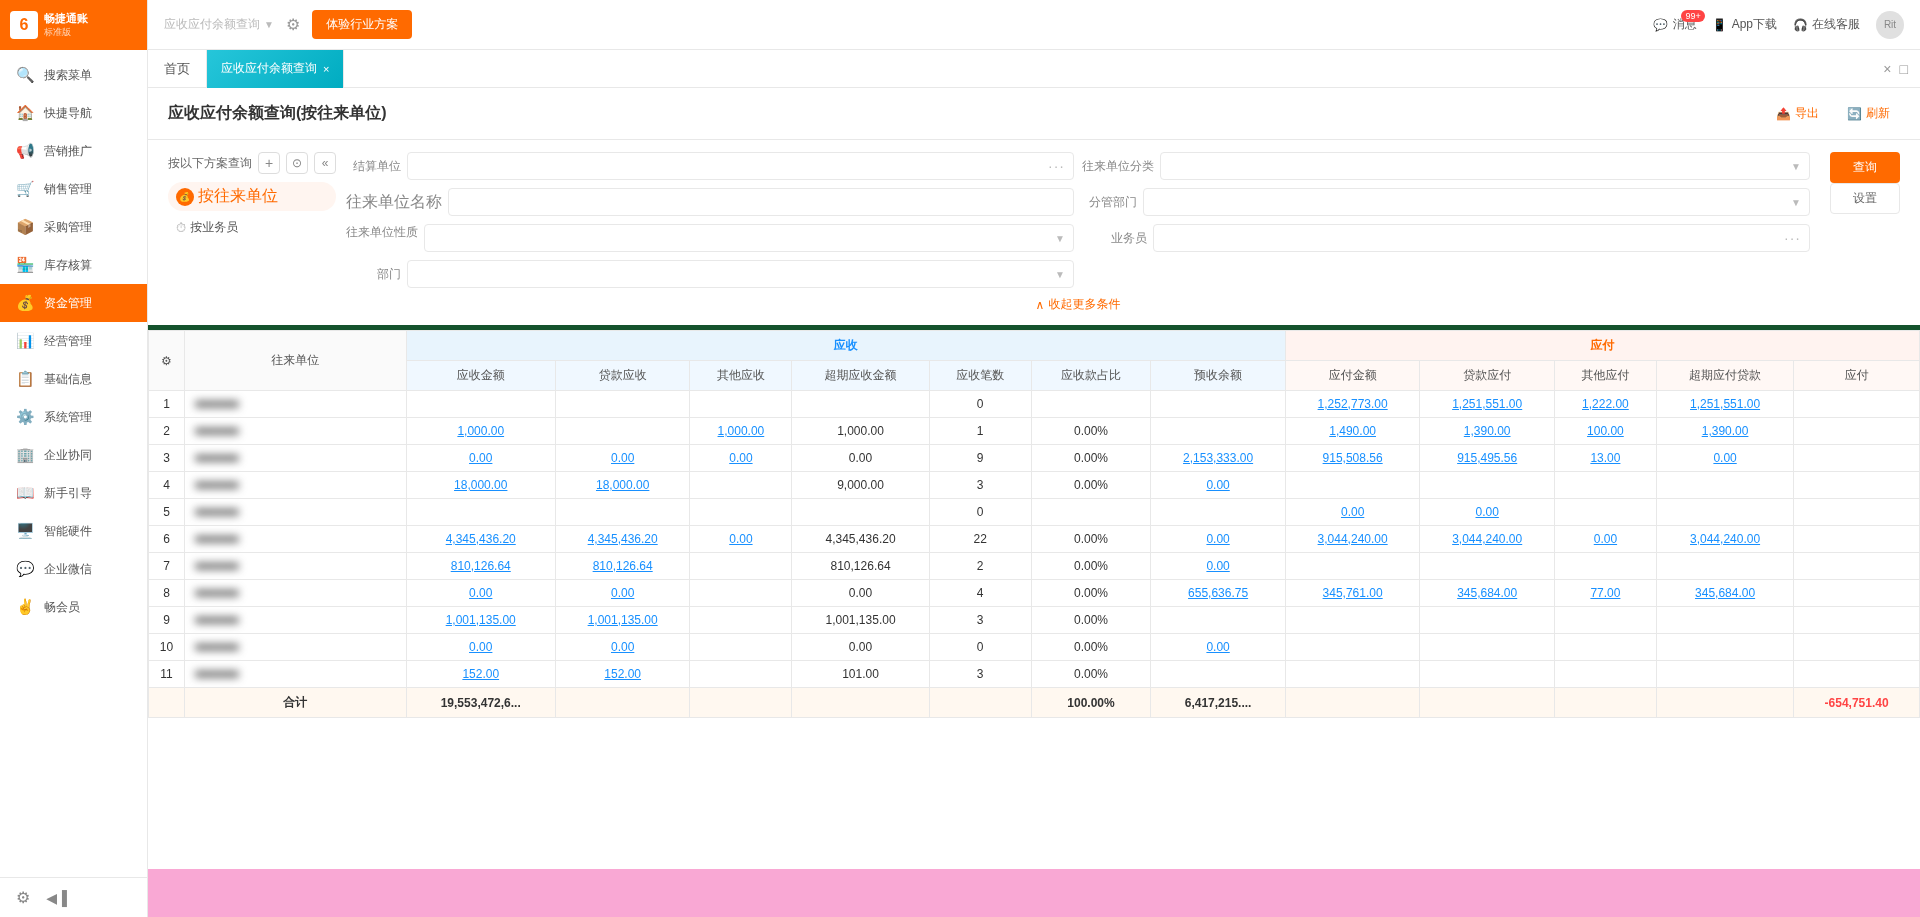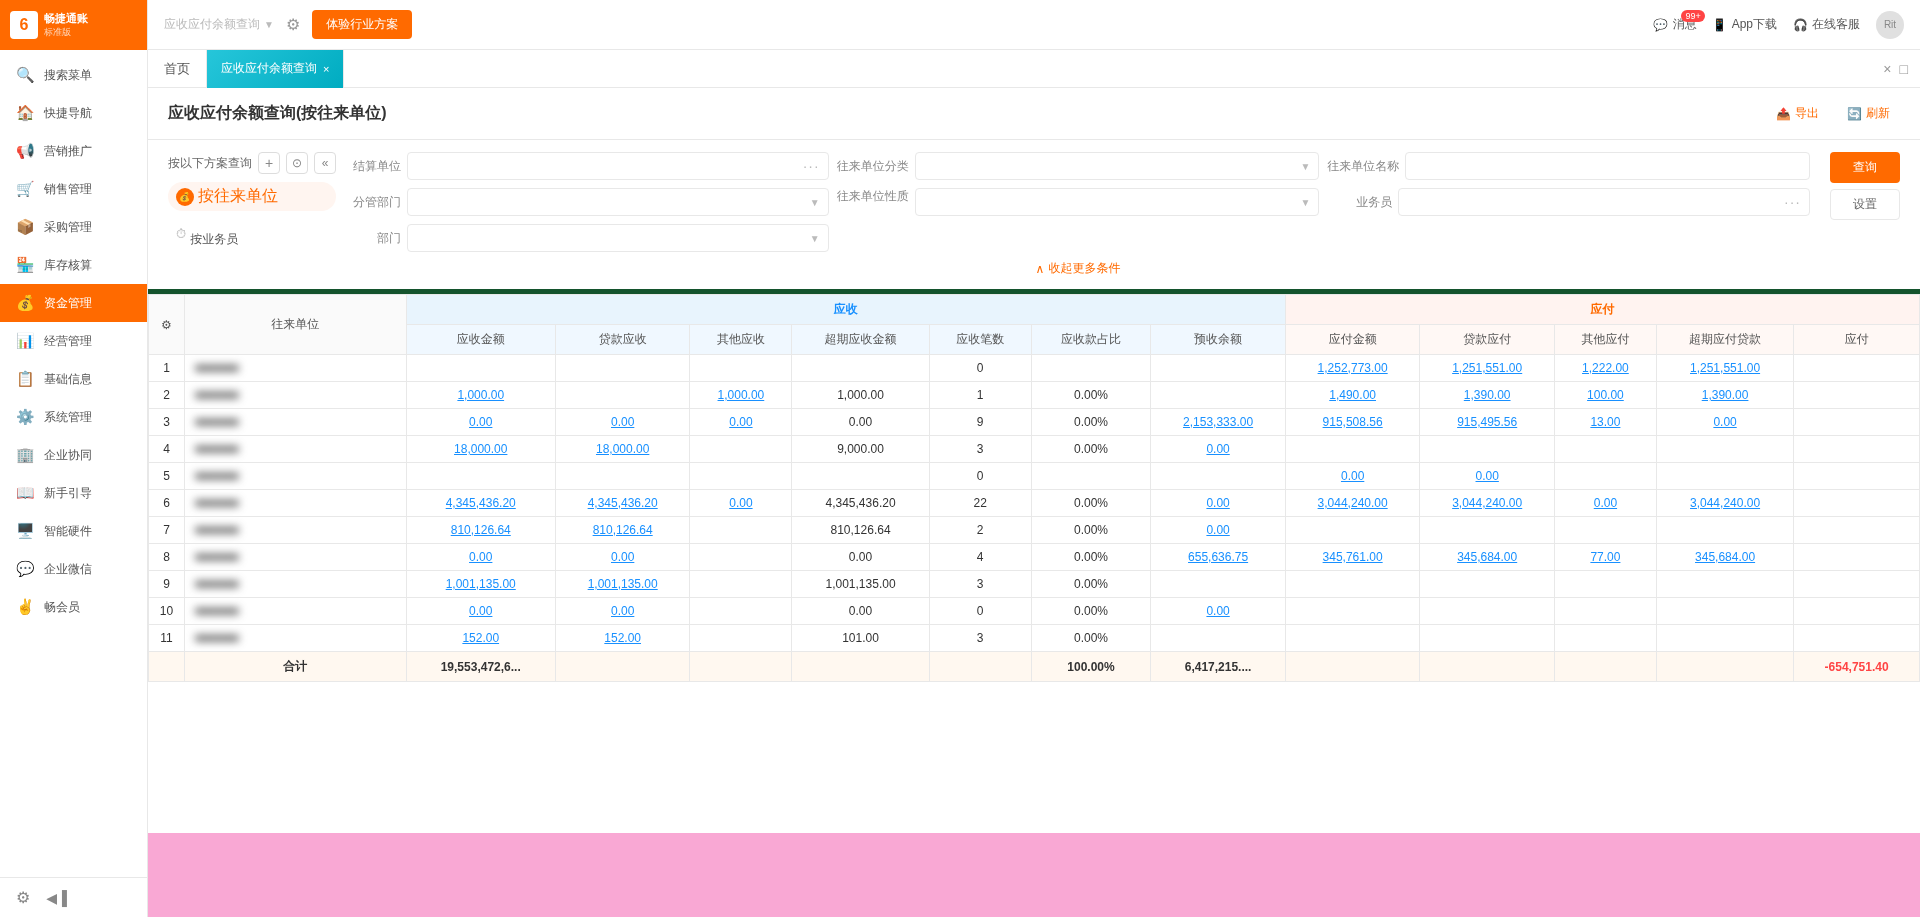--- a/index.html
+++ b/index.html
@@ -276,44 +276,44 @@
           <span style="width:22px;height:22px;border:1px solid #ddd;border-radius:4px;display:flex;align-items:center;justify-content:center;cursor:pointer;color:#888;font-size:12px;">⊙</span>
           <span style="width:22px;height:22px;border:1px solid #ddd;border-radius:4px;display:flex;align-items:center;justify-content:center;cursor:pointer;color:#888;font-size:12px;">«</span>
         </div>
         <div style="display:flex;flex-direction:column;gap:4px;">
           <div class="sub-nav-item active">
             <div class="nav-icon" style="width:18px;height:18px;border-radius:50%;background:#ff6a00;display:flex;align-items:center;justify-content:center;color:#fff;font-size:9px;">💰</div>
             <span class="nav-label" style="color:#ff6a00;font-size:16px;">按往来单位</span>
           </div>
           <div class="sub-nav-item" style="display:flex;align-items:center;gap:4px;padding:4px 8px;border-radius:16px;cursor:pointer;">
             <span style="color:#aaa;font-size:13px;">⏱</span>
-            <span style="color:#555;font-size:12px;margin-top:12px;">按业务员</span>
+            <span style="color:#555;font-size:12px;">按业务员</span>
           </div>
         </div>
       </div>
 
       <div style="flex:1;">
-        <div style="display:grid;grid-template-columns:1fr 1fr 1fr;gap:8px;margin-bottom:8px;">
+        <div style="display:grid;grid-template-columns:1fr 1fr;gap:8px;margin-bottom:8px;">
 
           <div style="display:flex;align-items:center;gap:6px;">
             <span style="color:#888;font-size:12px;min-width:55px;text-align:right;">结算单位</span>
             <div style="flex:1;border:1px solid #e8e8e8;border-radius:4px;padding:4px 8px;display:flex;align-items:center;justify-content:space-between;min-height:28px;">
               <span style="color:#bbb;font-size:12px;"></span>
               <span style="color:#bbb;font-size:14px;letter-spacing:1px;">···</span>
             </div>
           </div>
           <div style="display:flex;align-items:center;gap:6px;">
             <span style="color:#888;font-size:12px;min-width:65px;text-align:right;">往来单位分类</span>
             <div style="flex:1;border:1px solid #e8e8e8;border-radius:4px;padding:4px 8px;display:flex;align-items:center;justify-content:space-between;min-height:28px;">
               <span style="color:#bbb;font-size:12px;"></span>
               <span style="color:#bbb;font-size:10px;">▼</span>
             </div>
           </div>
           <div style="display:flex;align-items:center;gap:6px;">
-            <span style="color:#888;font-size:12px;min-width:65px;text-align:right;">往来单位名称</span>
+            <span style="color:#888;font-size:16px;min-width:65px;text-align:right;">往来单位名称</span>
             <div style="flex:1;border:1px solid #e8e8e8;border-radius:4px;padding:4px 8px;display:flex;align-items:center;justify-content:space-between;min-height:28px;">
               <span style="color:#bbb;font-size:12px;"></span>
               <span style="color:#bbb;font-size:14px;"></span>
             </div>
           </div>
 
           <div style="display:flex;align-items:center;gap:6px;">
             <span style="color:#888;font-size:12px;min-width:55px;text-align:right;">分管部门</span>
             <div style="flex:1;border:1px solid #e8e8e8;border-radius:4px;padding:4px 8px;display:flex;align-items:center;justify-content:space-between;min-height:28px;">
               <span style="color:#bbb;font-size:12px;"></span>
@@ -345,21 +345,21 @@
         </div>
 
         <div style="text-align:center;margin-top:4px;">
           <span style="color:#ff6a00;font-size:12px;cursor:pointer;display:inline-flex;align-items:center;gap:4px;">
             <span>∧</span>
             <span>收起更多条件</span>
           </span>
         </div>
       </div>
 
-      <div style="display:flex;flex-direction:column;gap:6px;margin-left:10px;min-width:70px;">
+      <div style="display:flex;flex-direction:column;gap:0;margin-left:10px;min-width:70px;">
         <button class="query-btn">查询</button>
         <button class="setting-btn">设置</button>
       </div>
     </div>
   </div>
 
   <div style="overflow:auto;height:calc(100vh - 88px - 290px);background:#fff;position:relative;">
     <table class="data-table">
       <thead>
         <tr>

